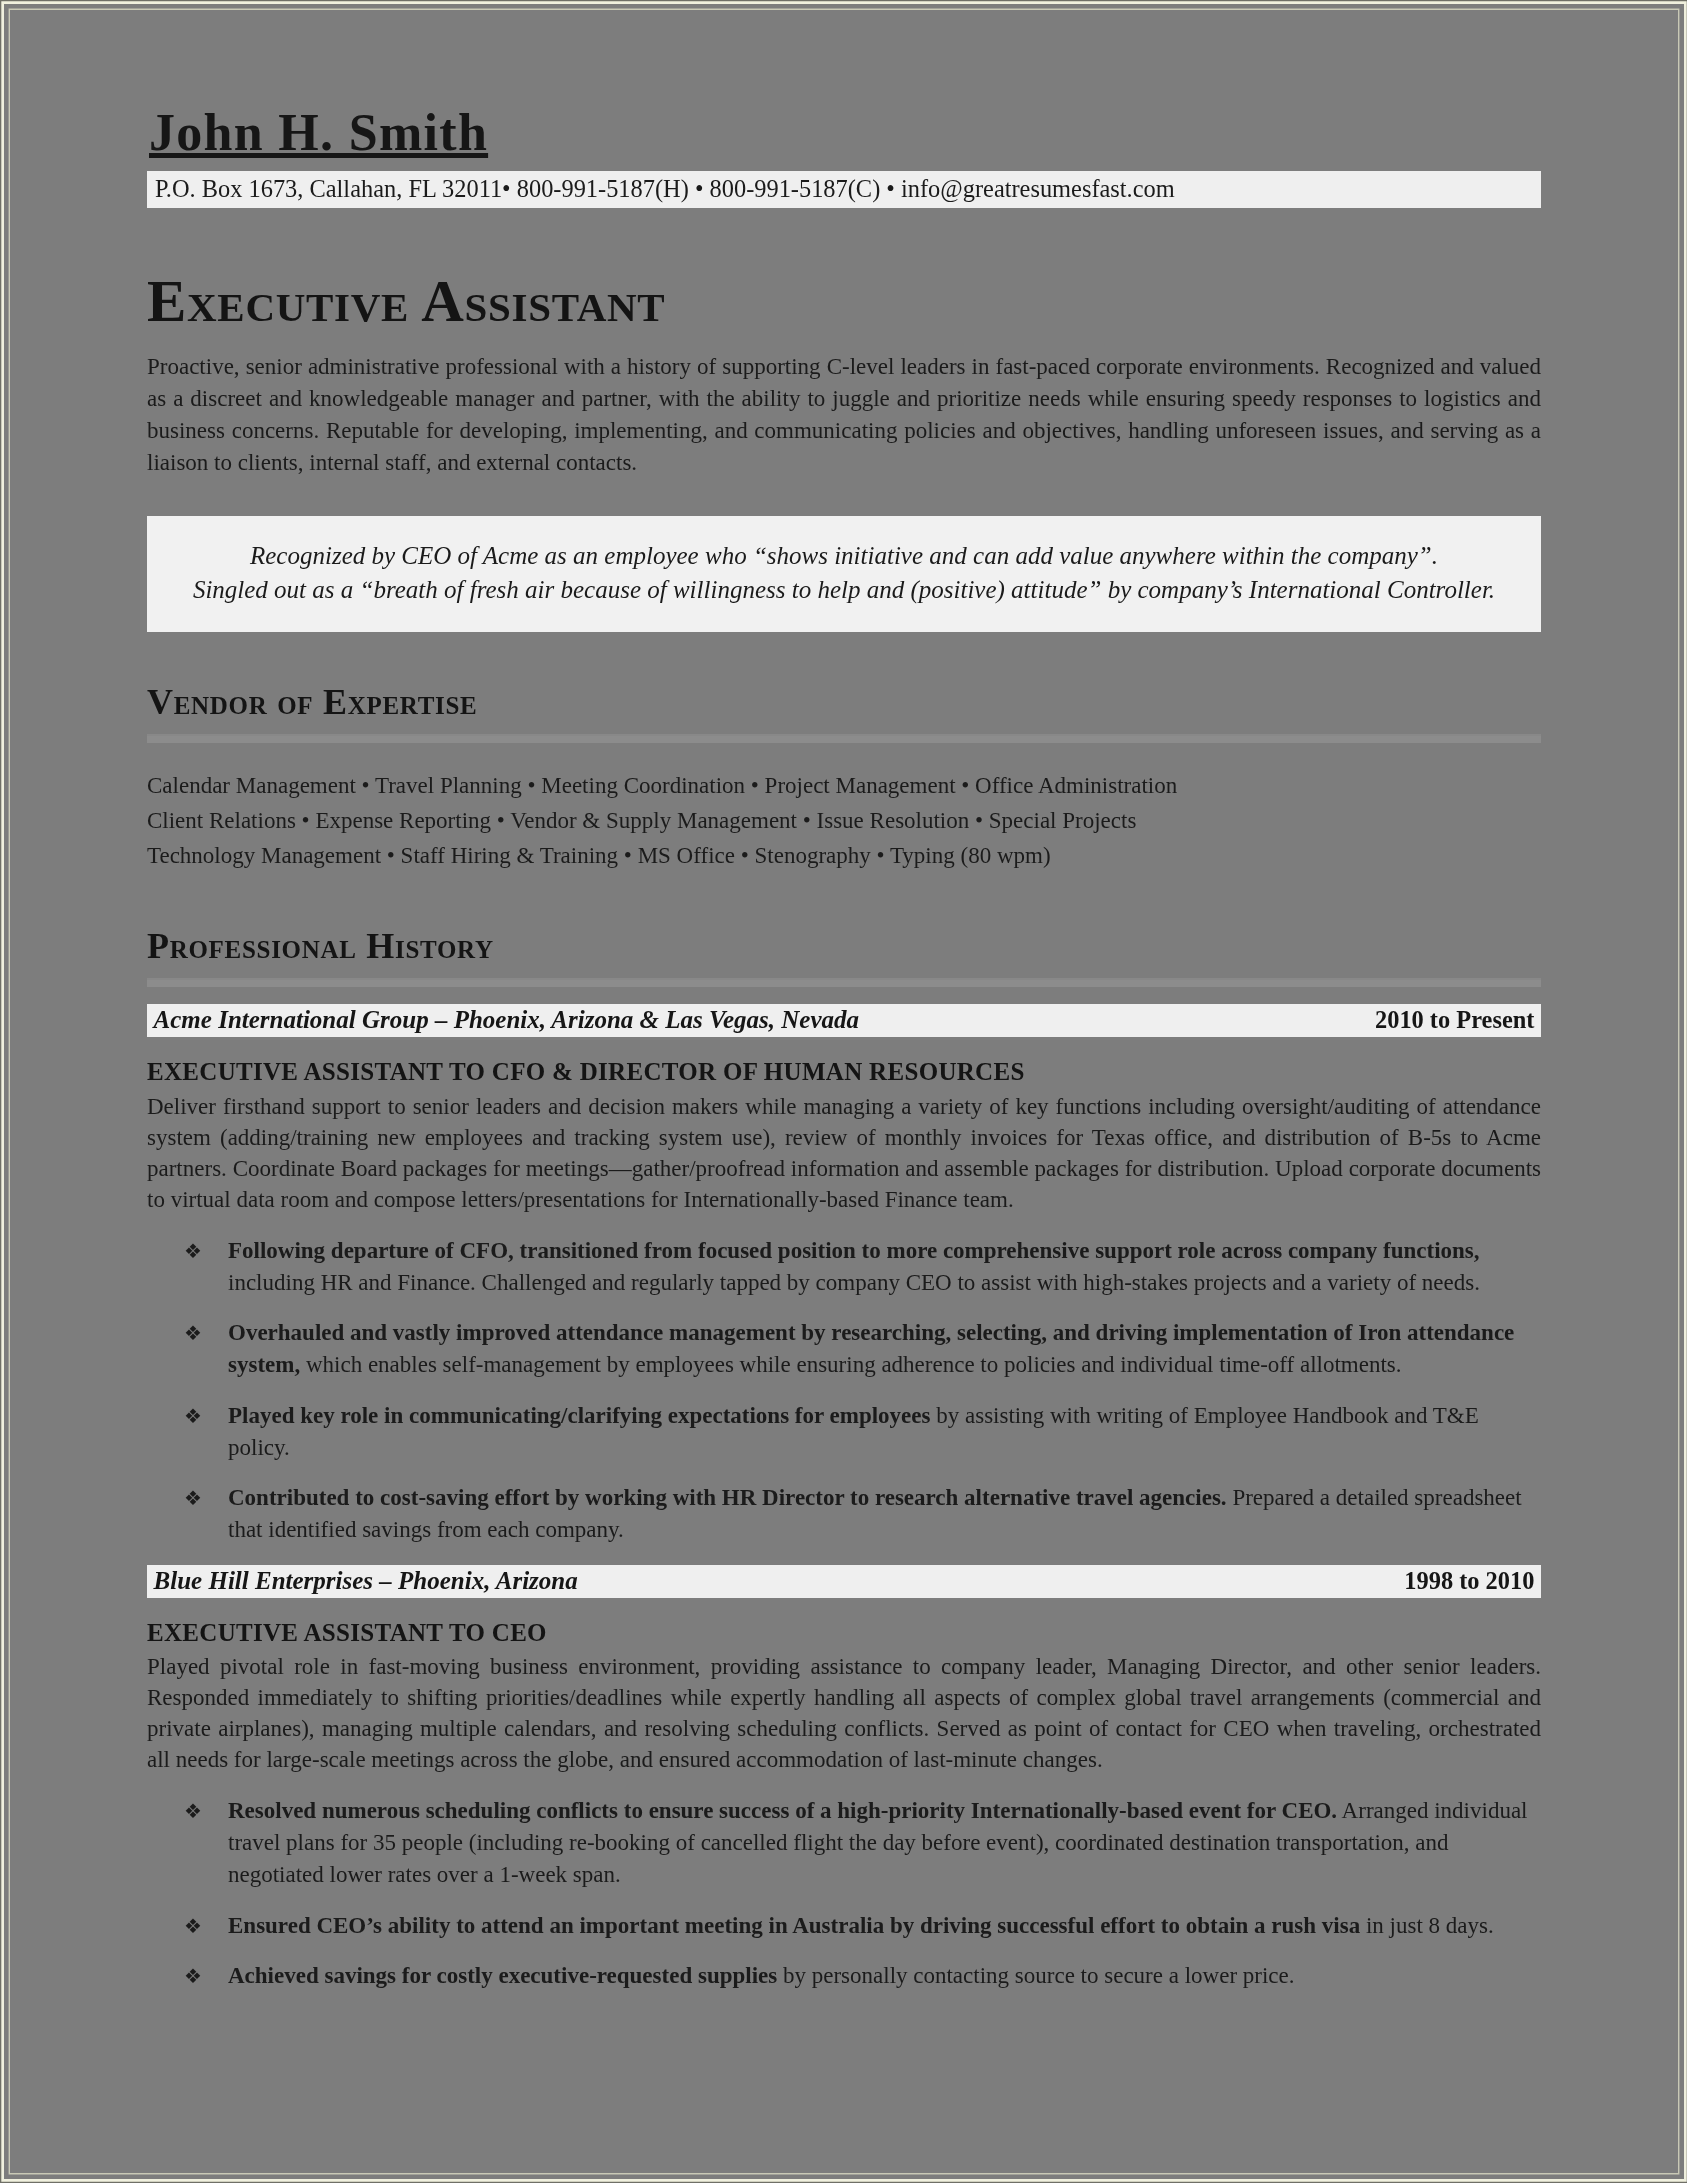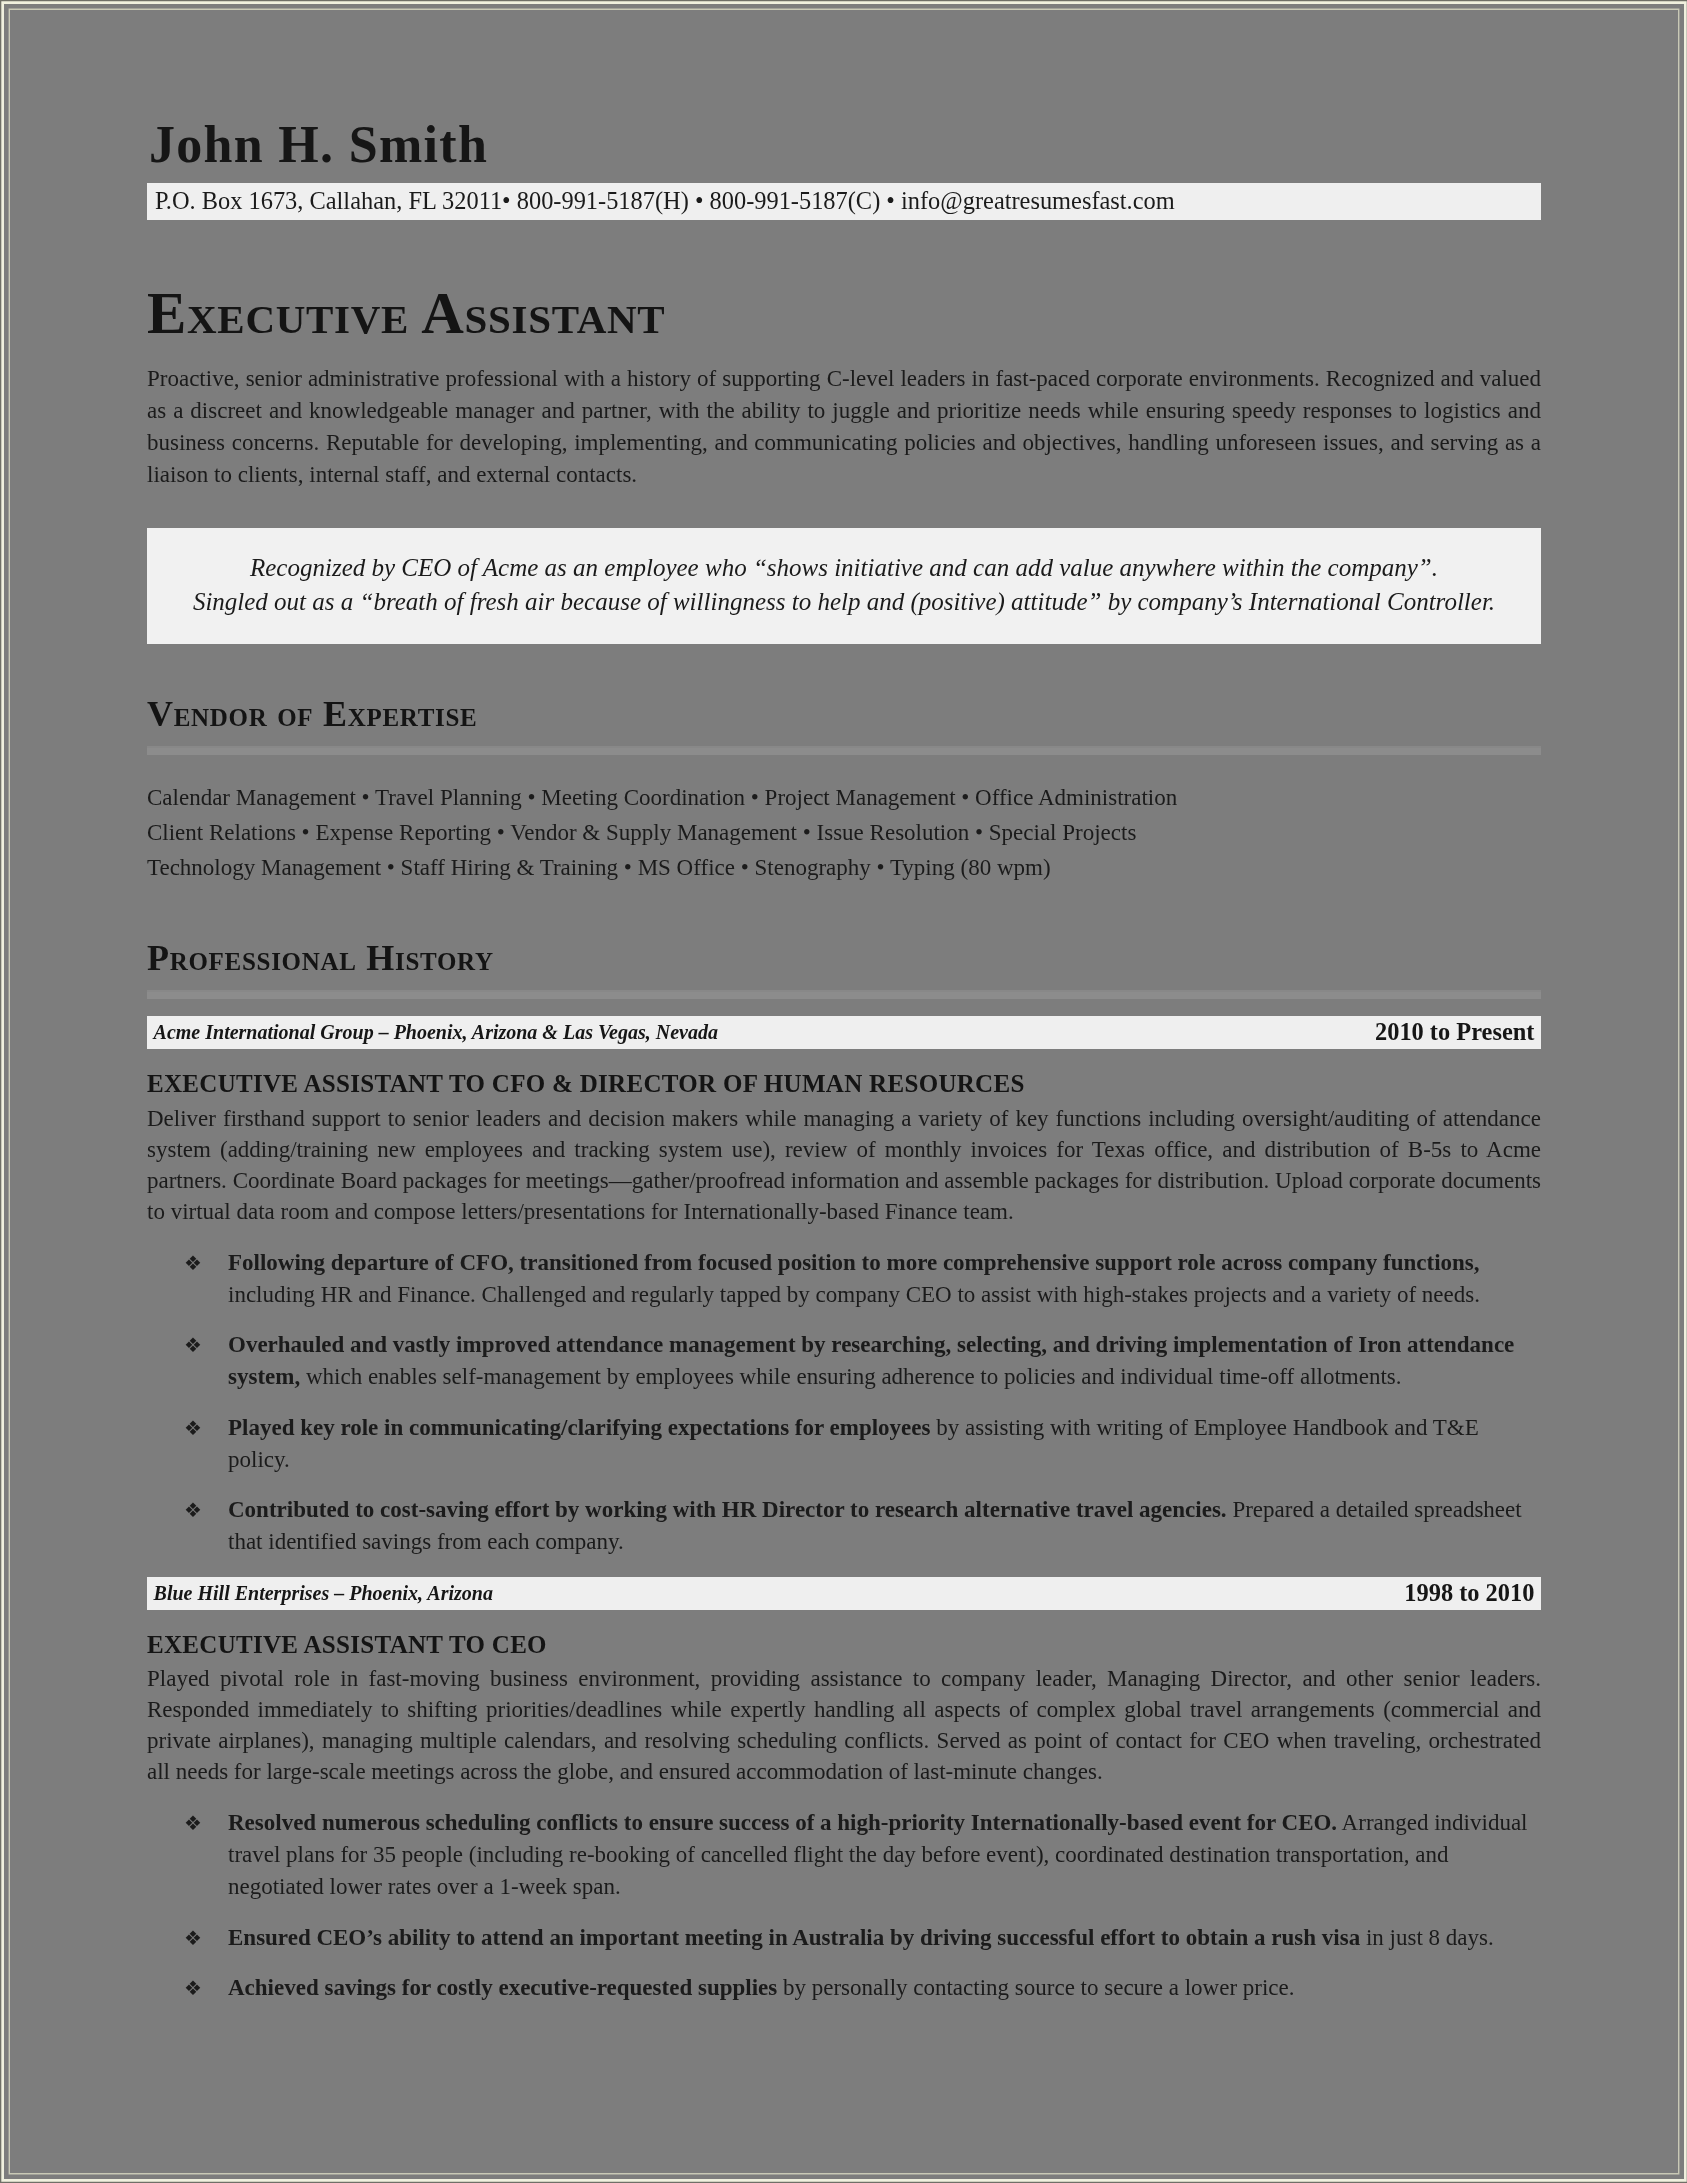--- a/index.html
+++ b/index.html
@@ -20,26 +20,27 @@
       inset 0 0 0 8.6px #7d7d7d,
       inset 0 0 0 10px #c9c9b6;
     overflow: hidden;
   }
   .content {
     padding: 99px 147px 0 147px;
     color: #1b1b1b;
   }
   
   .name {
-    margin: 16px 0 0 2px;
+    margin: 4px 0 0 2px;
     font-size: 52px;
     font-weight: 700;
     letter-spacing: 1.3px;
     color: #161616;
     line-height: 1.15;
+    text-decoration: underline;
   }
   .contact-bar {
     margin-top: 8px;
     height: 37px;
     background: #efefef;
     display: flex;
     align-items: center;
     padding-left: 8px;
     box-sizing: border-box;
   }
@@ -114,21 +115,21 @@
   .job-header-bar {
     height: 33px;
     background: #efefef;
     display: flex;
     justify-content: space-between;
     align-items: center;
     padding: 0 6.6px;
     box-sizing: border-box;
   }
   .job-company {
-    font-size: 20px;
+    font-size: 25px;
     font-weight: 700;
     font-style: italic;
     color: #161616;
     white-space: nowrap;
   }
   .job-dates {
     font-size: 24.4px;
     font-weight: 700;
     color: #161616;
     white-space: nowrap;

